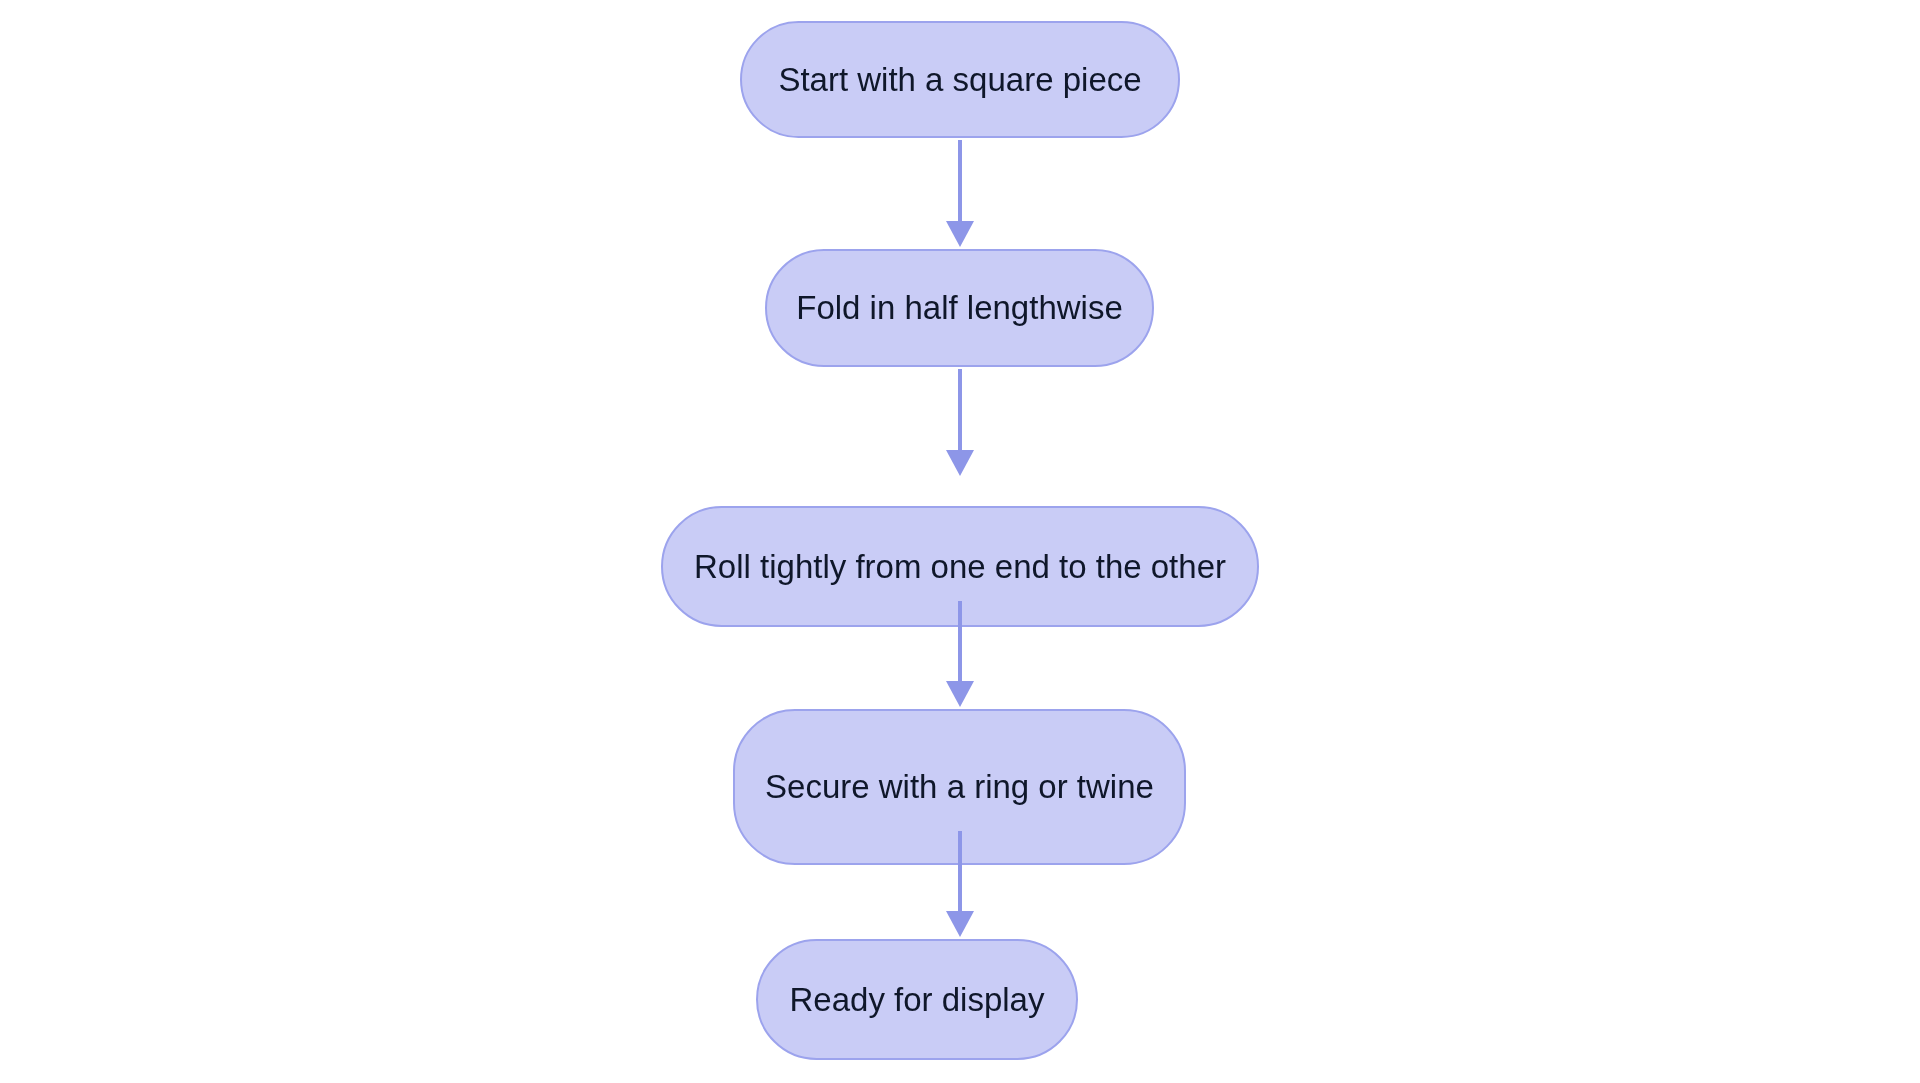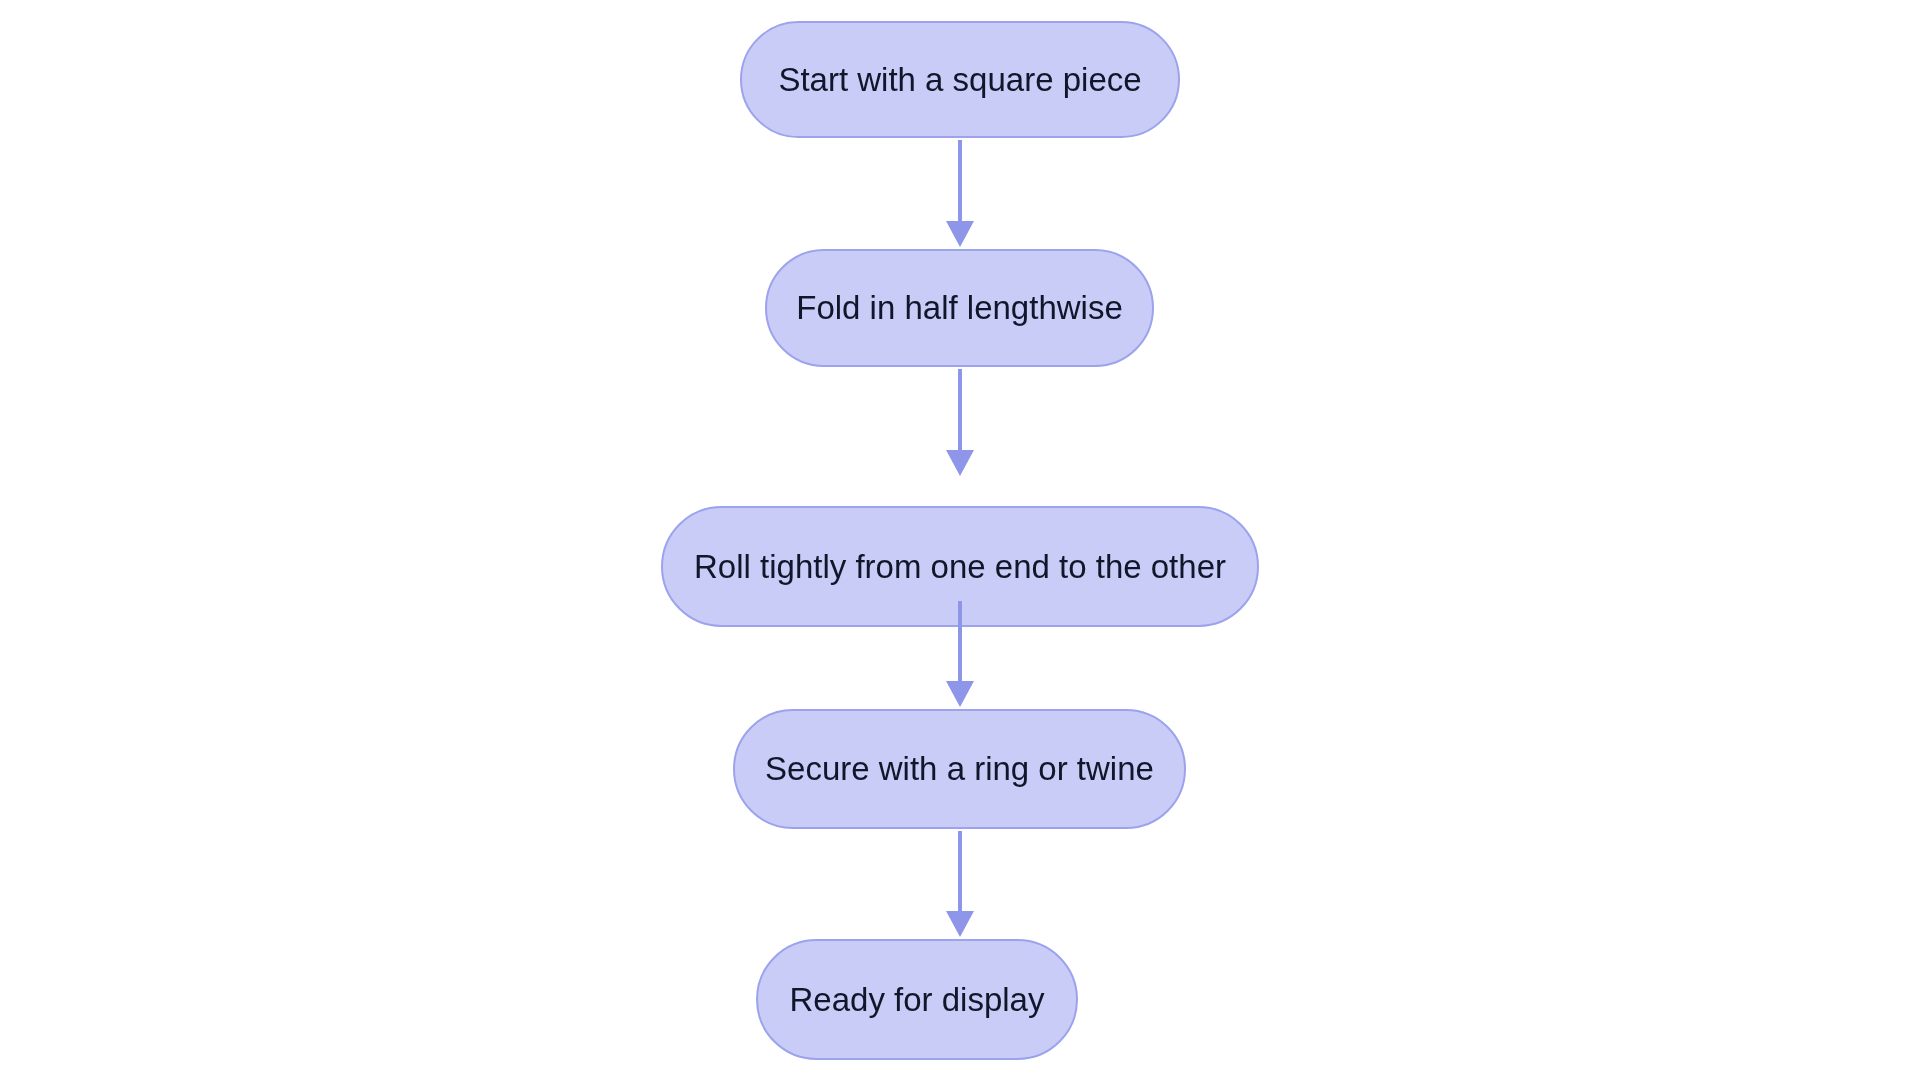--- a/index.html
+++ b/index.html
@@ -28,21 +28,21 @@
   .node-label {
     color: #0f172a;
     font-size: 33px;
     line-height: 1.2;
     white-space: nowrap;
     text-align: center;
   }
   .node-1 { left: 740px; top: 21px;  width: 440px; height: 117px; }
   .node-2 { left: 765px; top: 249px; width: 389px; height: 118px; }
   .node-3 { left: 661px; top: 478px; width: 598px; height: 121px; margin-top: 28px; }
-  .node-4 { left: 733px; top: 709px; width: 453px; height: 120px; }
+  .node-4 { left: 733px; top: 709px; width: 453px; height: 156px; }
   .node-5 { left: 756px; top: 939px; width: 322px; height: 121px; }
 
   .arrow {
     position: absolute;
     left: 946px;
     width: 28px;
   }
   .arrow-1 { top: 140px; height: 107px; }
   .arrow-2 { top: 369px; height: 107px; }
   .arrow-3 { top: 601px; height: 106px; }

